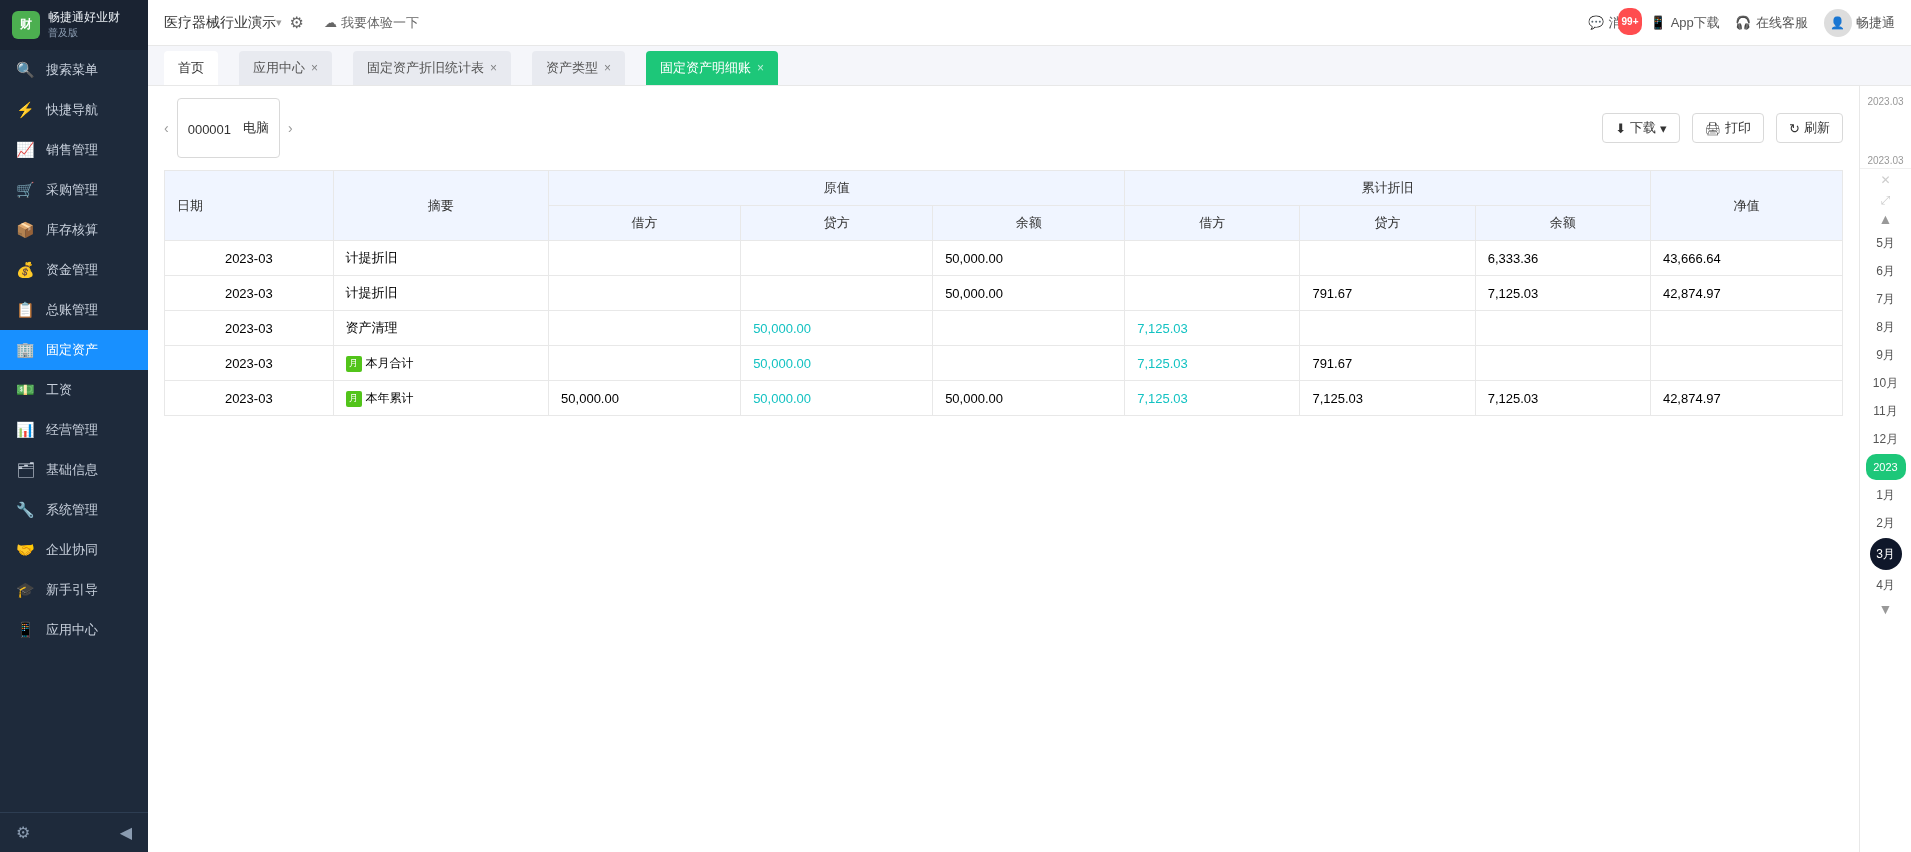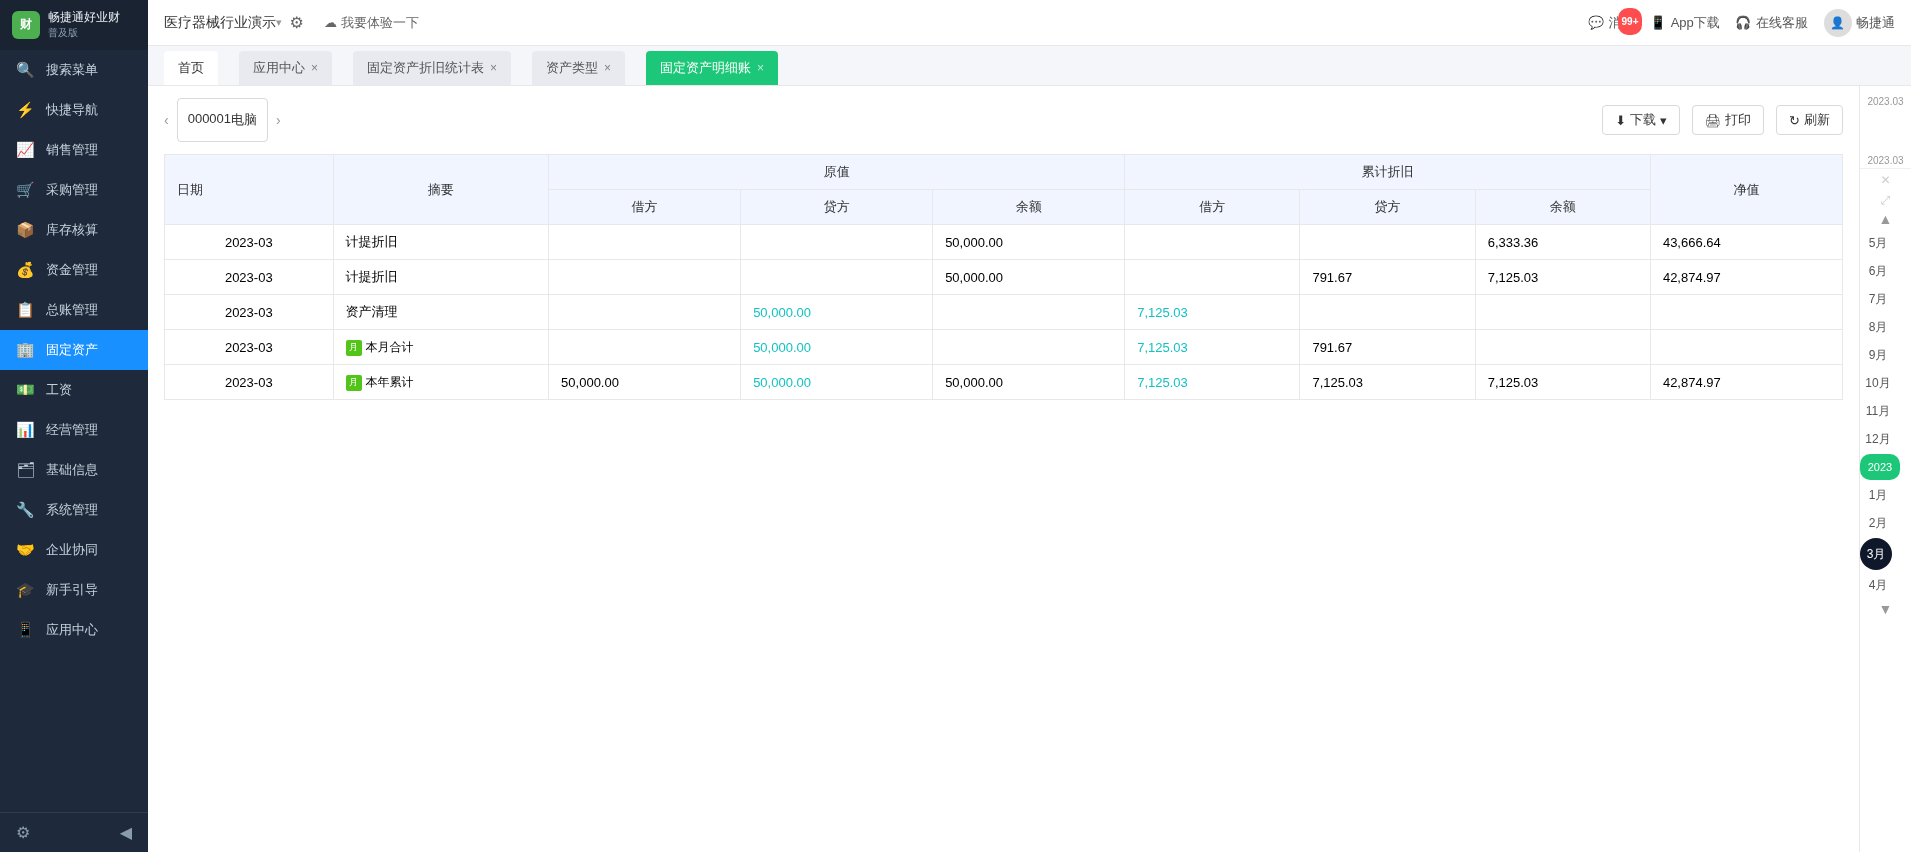--- a/index.html
+++ b/index.html
@@ -172,23 +172,23 @@
     
     .asset-nav {
       display: flex;
       align-items: center;
       gap: 8px;
       margin-bottom: 12px;
     }
     .asset-nav-arrow { color: #999; cursor: pointer; font-size: 14px; }
     .asset-nav-tag {
       display: flex;
-      align-items: flex-start;
-      gap: 0;
-      padding: 12px 10px;
+      align-items: flex-end;
+      gap: 12px;
+      padding: 20px 10px;
       border: 1px solid #d9d9d9;
       border-radius: 4px;
       font-size: 13px;
       color: #333;
       background: white;
     }
 
     
     .toolbar {
       display: flex;
@@ -549,21 +549,21 @@
     </div>
 
     <div class="timeline-panel">
       <div style="display:flex;flex-direction:column;align-items:center;width:100%;padding:2px 0;border-bottom:1px solid #f0f0f0;gap:48px;">
         <span style="font-size:10px;color:#999;">2023.03</span>
         <span style="font-size:10px;color:#999;">2023.03</span>
       </div>
       <span style="color:#ccc;cursor:pointer;font-size:12px;margin:4px 0;">✕</span>
       <span style="color:#ccc;cursor:pointer;font-size:12px;margin:2px 0;">⤢</span>
       <span class="timeline-nav-arrow">▲</span>
-      <div id="timeline-months-container" style="display:flex;flex-direction:column;width:100%;">
+      <div id="timeline-months-container" style="display:flex;flex-direction:column;align-items:center;width:100%;">
       <div class="timeline-month">5月</div>
           <div class="timeline-month">6月</div>
           <div class="timeline-month">7月</div>
           <div class="timeline-month">8月</div>
           <div class="timeline-month">9月</div>
           <div class="timeline-month">10月</div>
           <div class="timeline-month">11月</div>
           <div class="timeline-month">12月</div>
           <div class="timeline-month year-badge">2023</div>
           <div class="timeline-month">1月</div>

